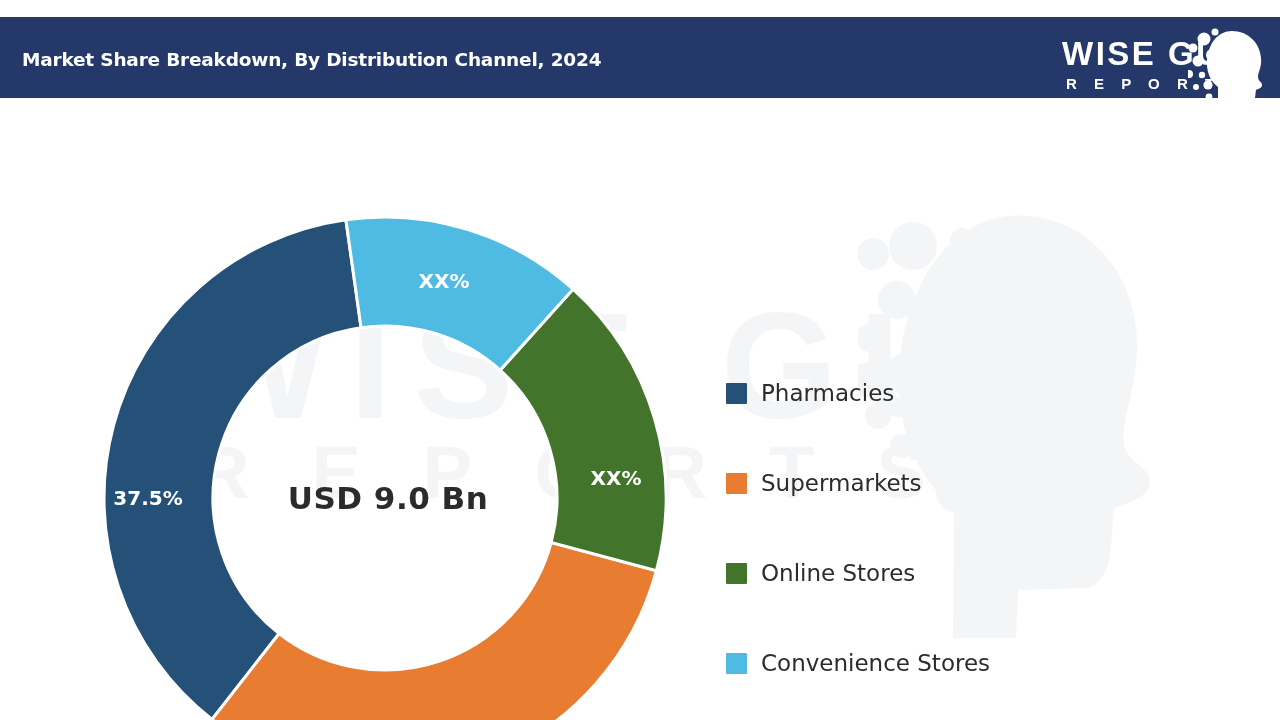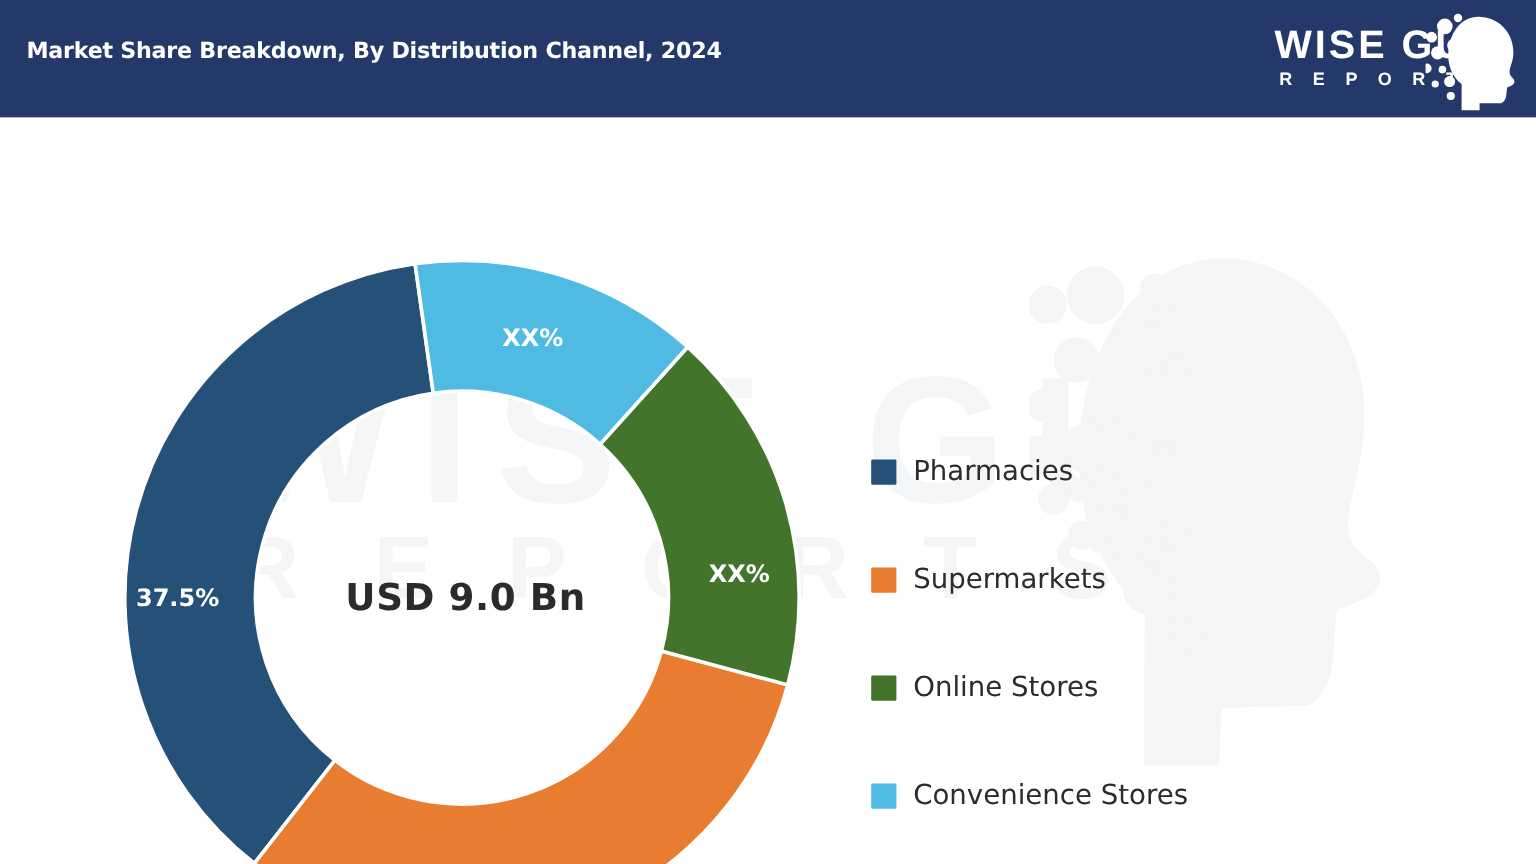--- a/index.html
+++ b/index.html
@@ -8,21 +8,21 @@
     width:1280px;height:720px;
     background:#ffffff;
     font-family:"DejaVu Sans", sans-serif;
     overflow:hidden;
     position:relative;
   }
   #root{position:relative;width:1280px;height:720px;overflow:hidden;}
 
   
   .header{
-    position:absolute;left:0;top:0;width:1280px;height:98px;
+    position:absolute;left:0;top:17px;width:1280px;height:98px;
     background:#24396a;
   }
   .header-title{
     position:absolute;left:22px;top:32px;
     color:#ffffff;
     font-family:"DejaVu Sans", sans-serif;
     font-weight:bold;
     font-size:18.5px;
     letter-spacing:-0.2px;
     white-space:nowrap;

